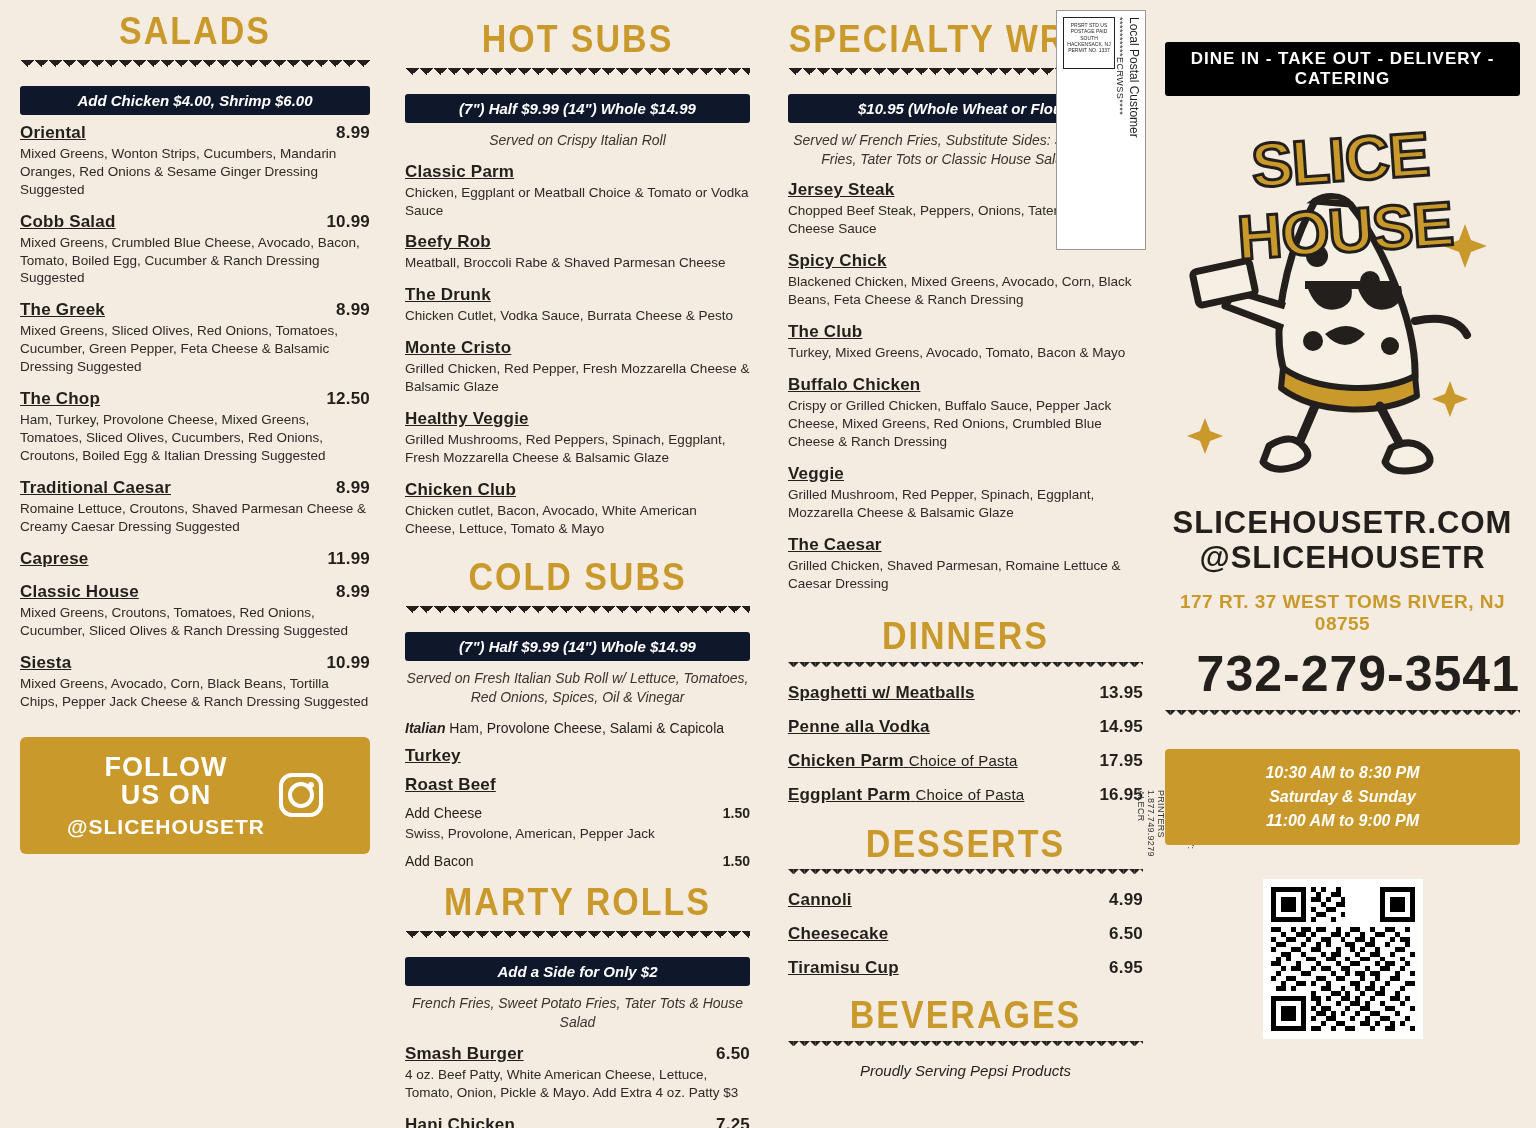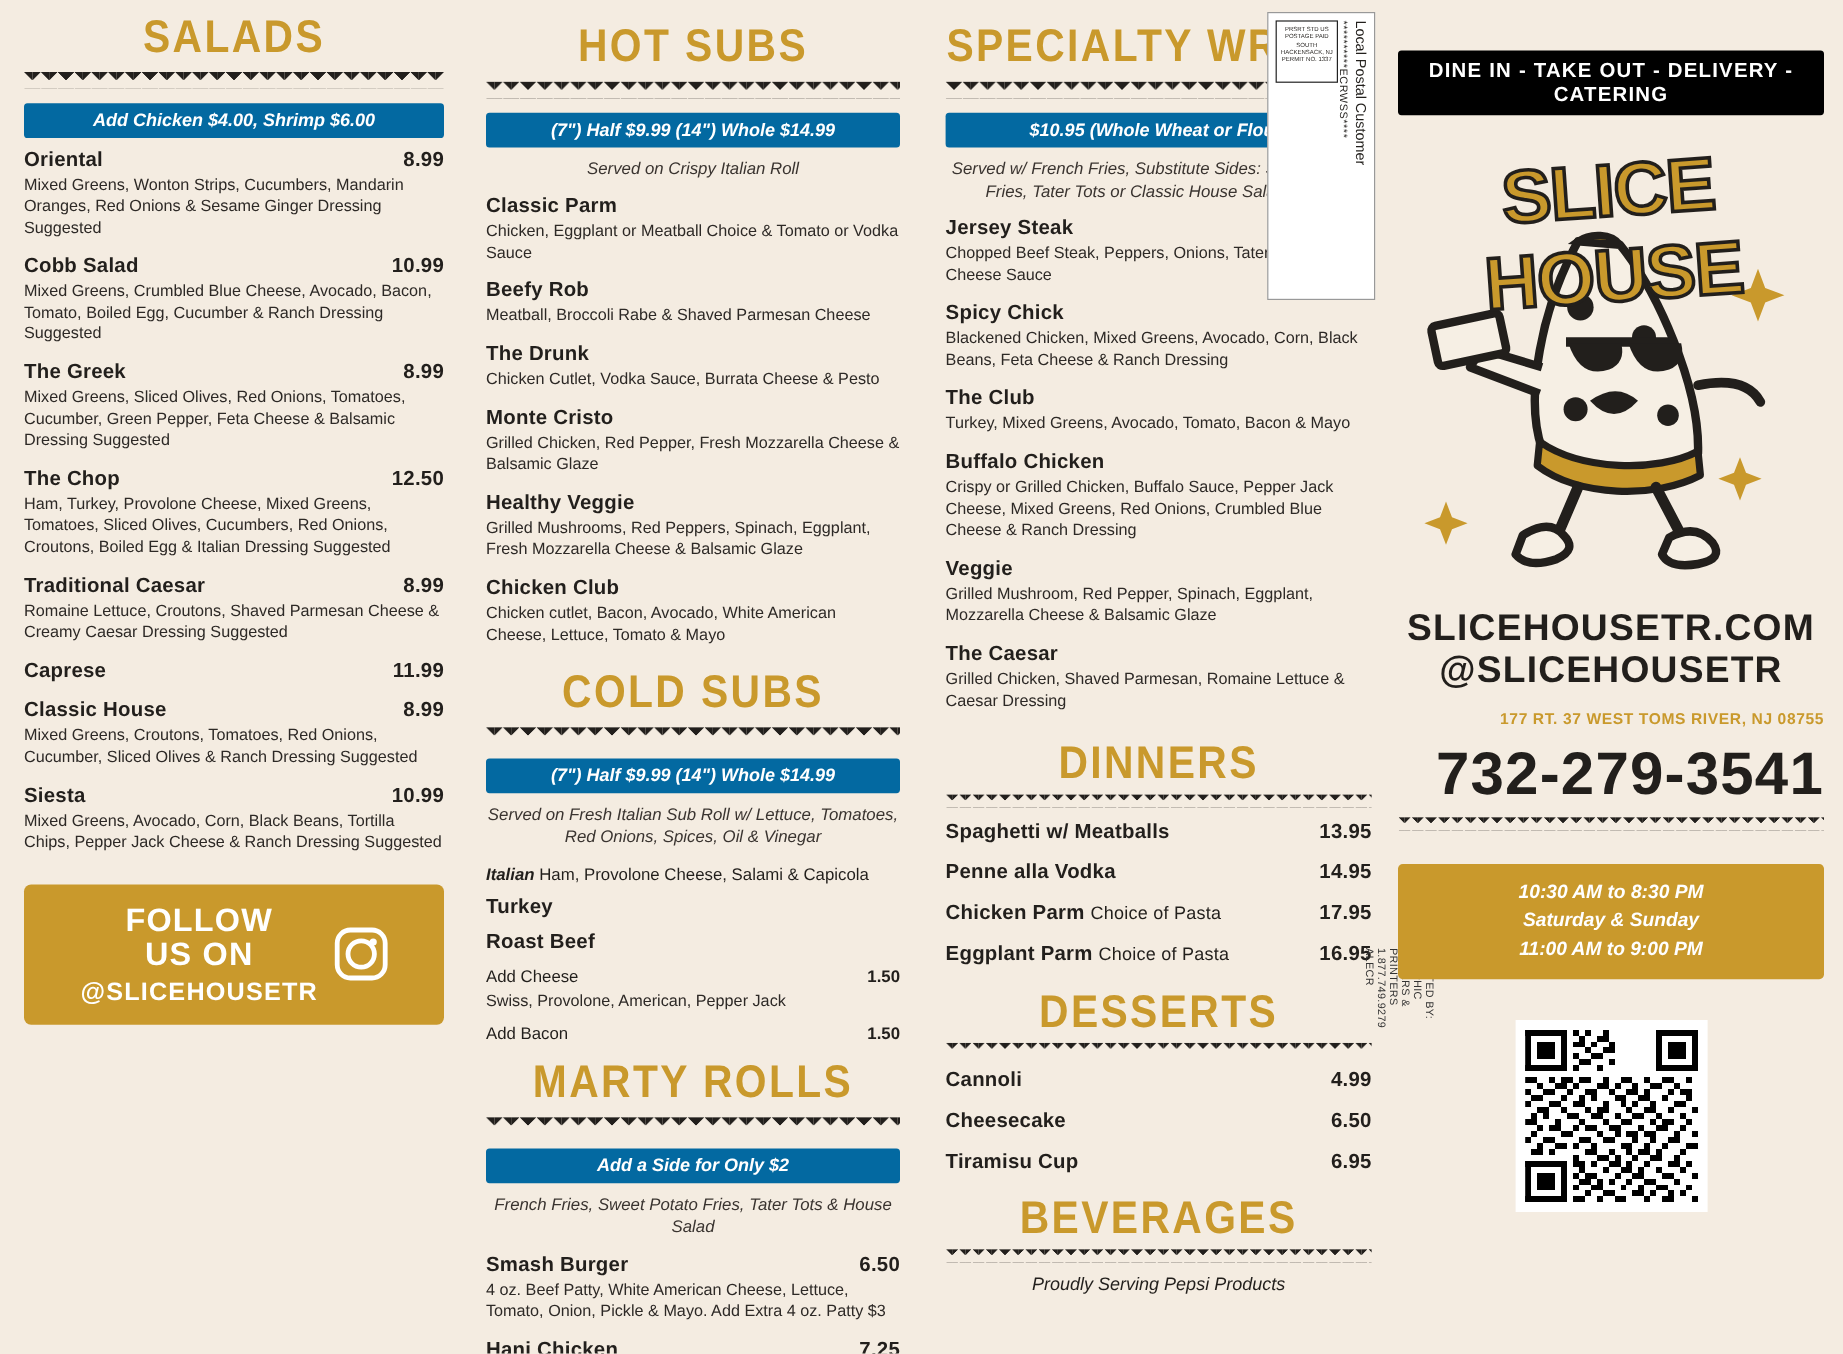--- a/index.html
+++ b/index.html
@@ -43,21 +43,21 @@
     background-repeat:repeat-x;
   }
   .zig.small { height:11px; margin:7px 0 10px 0;
     background:
       linear-gradient(135deg,#221f1c 25%, transparent 25%) -5.5px 0/11px 11px,
       linear-gradient(225deg,#221f1c 25%, transparent 25%) -5.5px 0/11px 11px;
     background-repeat:repeat-x;
   }
 
   .band {
-    background:#0369a1;
+    background:#0f172a;
     color:#fff;
     text-align:center;
     font-style:italic;
     font-weight:bold;
     font-size:15px;
     padding:6px 4px;
     border-radius:3px;
     margin-bottom:8px;
   }
   .subnote {
@@ -68,21 +68,21 @@
     color:#3a3430;
     line-height:1.35;
   }
 
   
   .item { margin-bottom:13px; }
   .item-head {
     display:flex; justify-content:space-between; align-items:baseline;
     font-weight:bold; font-size:17px; letter-spacing:.2px;
   }
-  .item-head .nm { padding-right:8px; }
+  .item-head .nm { padding-right:8px;text-decoration:underline; }
   .item-head .nm .choice { font-weight:normal; font-size:15px; }
   .item-head .pr { font-weight:bold; font-size:17px; white-space:nowrap; }
   .item-desc {
     font-size:13.5px; line-height:1.33; color:#2d2926; margin-top:2px;
   }
   .item.compact { margin-bottom:9px; }
 
   .inline-item { font-size:14px; margin-bottom:9px; line-height:1.35; }
   .inline-item b { font-style:italic; }
 
@@ -94,21 +94,21 @@
   
   .ribbon {
     background:#000000; color:#fff; font-weight:bold; letter-spacing:1px;
     text-align:center; padding:7px 6px; font-size:17px; border-radius:3px;
   }
   .web {
     text-align:center; font-weight:bold; font-size:31px; letter-spacing:1px;
     line-height:1.12; color:#221f1c;
   }
   .addr {
-    text-align:right; font-weight:bold; font-size:13px; color:#c9992c;
+    text-align:center; font-weight:bold; font-size:19px; color:#c9992c;
     letter-spacing:.5px; margin-top:16px;
   }
   .phone {
     text-align:right; font-weight:bold; font-size:50px; letter-spacing:1px;
     margin-top:10px;
   }
   .hours {
     background:#c9992c; color:#fff; border-radius:4px; text-align:center;
     padding:12px 8px; font-style:italic; font-weight:bold; font-size:16px;
     line-height:1.5; margin-top:28px;

